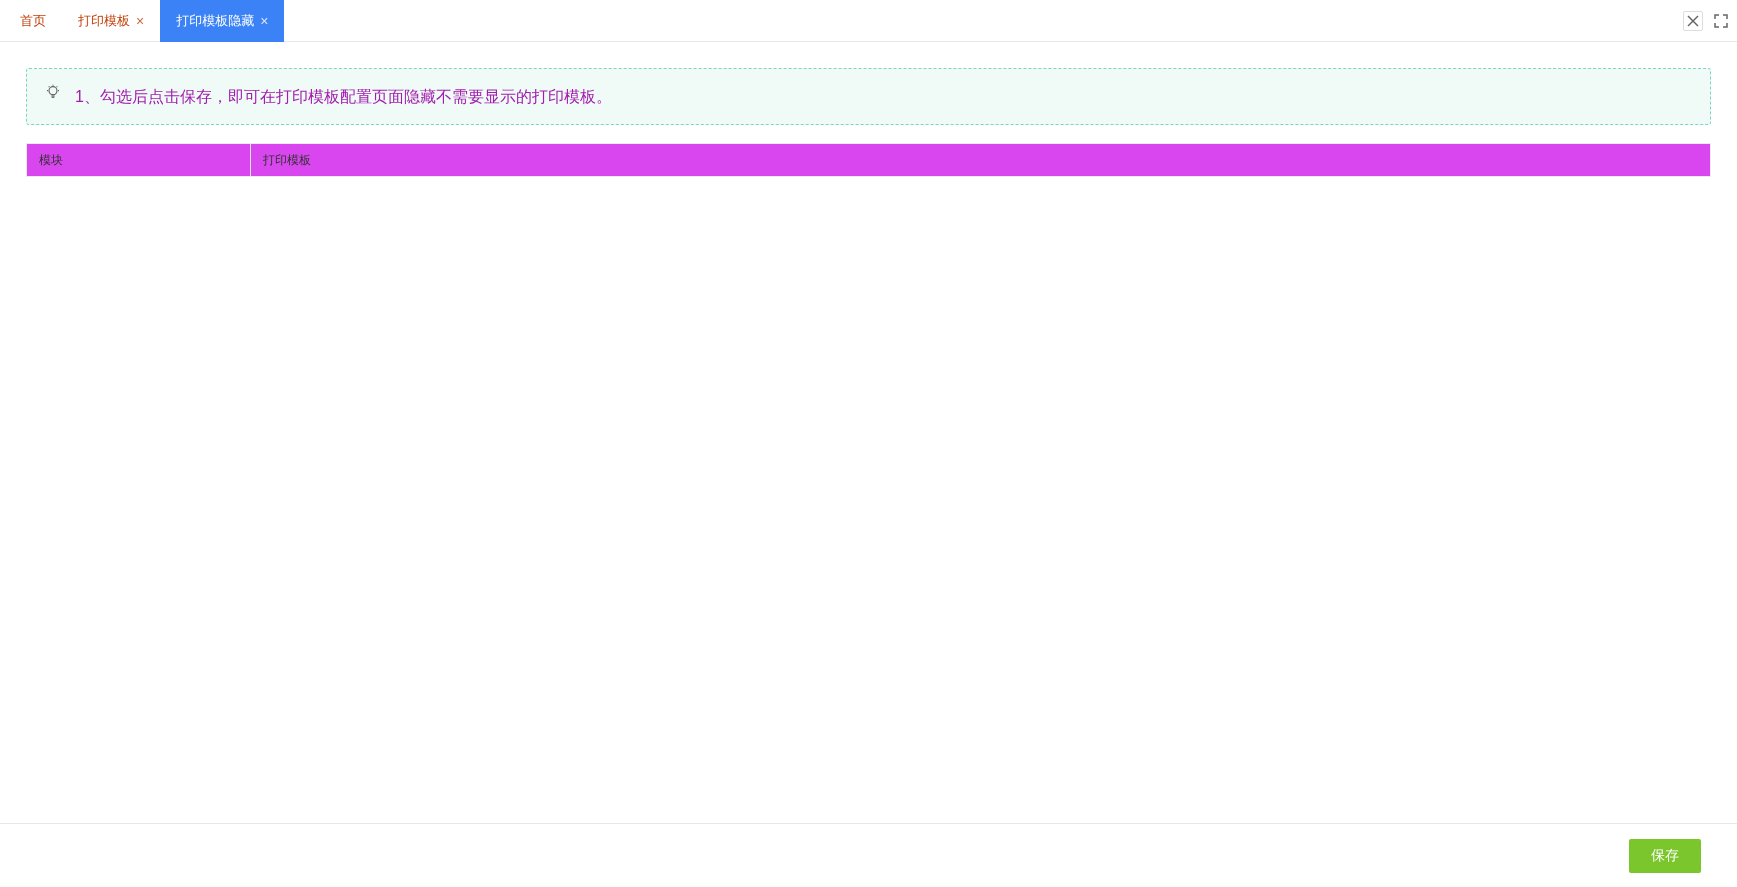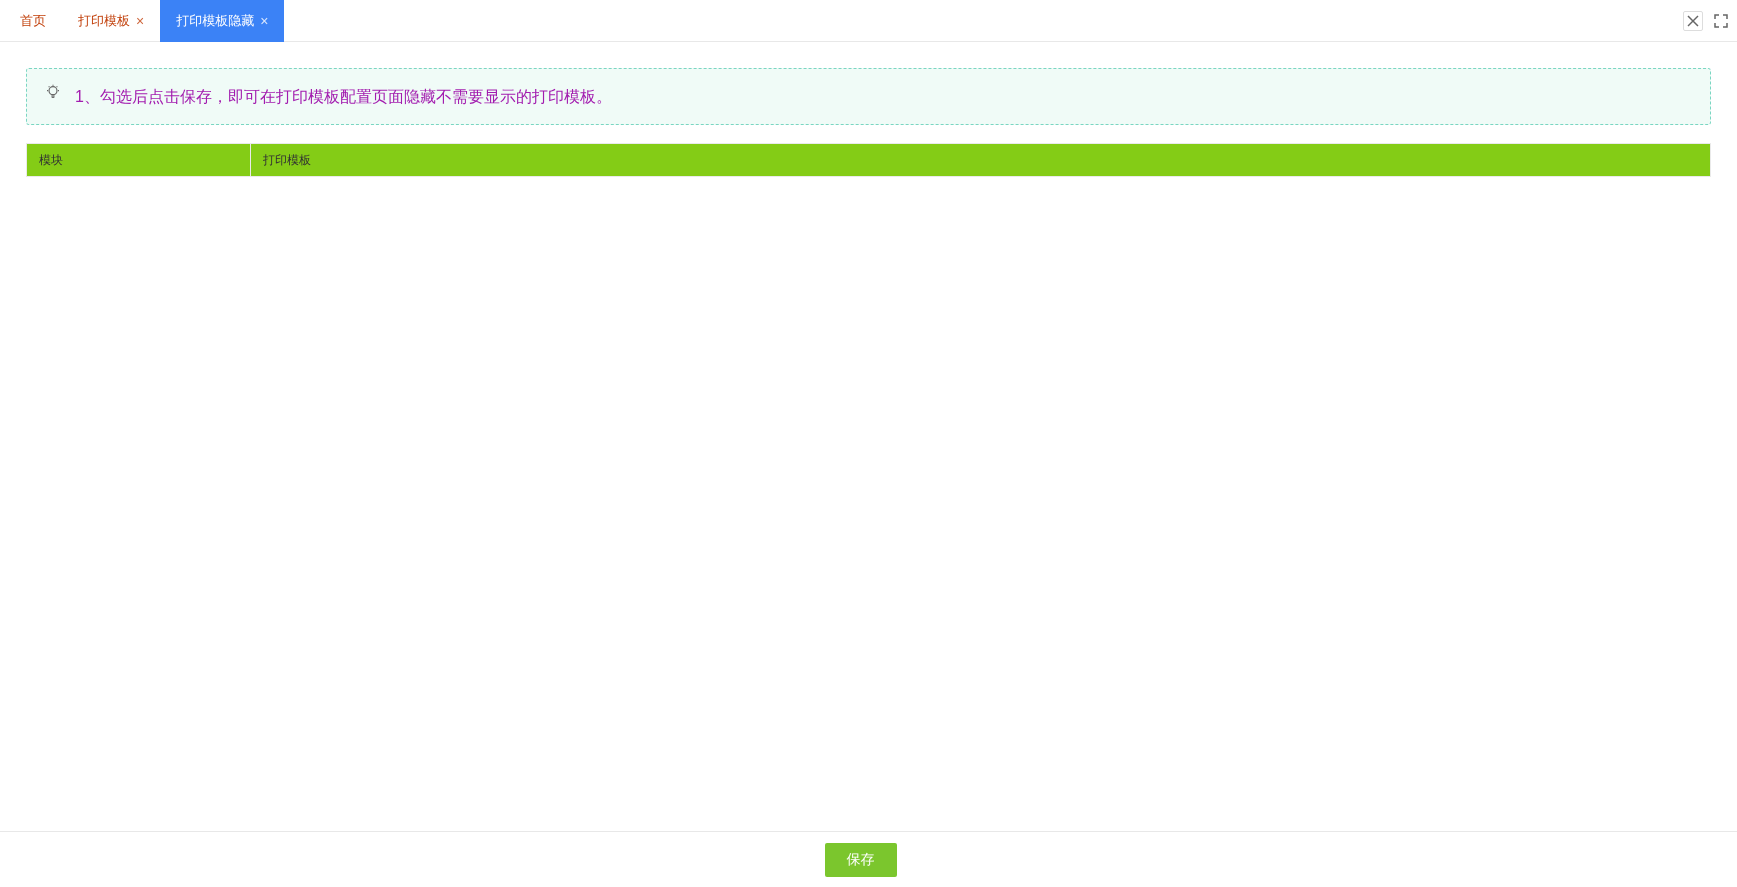--- a/index.html
+++ b/index.html
@@ -97,21 +97,21 @@
     }
     .tip-text div {
       white-space: nowrap;
     }
     .table {
       width: 100%;
       border: 1px solid #eaeaea;
     }
     .table-header {
       display: flex;
-      background: #84cc16;
+      background: #d946ef;
       height: 32px;
       align-items: center;
     }
     .th {
       padding: 0 12px;
       font-size: 12px;
       color: #333;
       font-weight: normal;
     }
     .th-module {
@@ -132,26 +132,26 @@
       flex: 1;
       height: 100%;
       display: flex;
       align-items: center;
     }
     .footer {
       position: absolute;
       bottom: 0;
       left: 0;
       right: 0;
-      height: 56px;
+      height: 64px;
       border-top: 1px solid #e8e8e8;
       display: flex;
       align-items: center;
-      justify-content: center;
-      padding-right: 16px;
+      justify-content: flex-end;
+      padding-right: 36px;
       background: #fff;
     }
     .save-btn {
       background: #7bc62d;
       color: #fff;
       border: none;
       padding: 8px 22px;
       font-size: 14px;
       border-radius: 2px;
       cursor: pointer;

